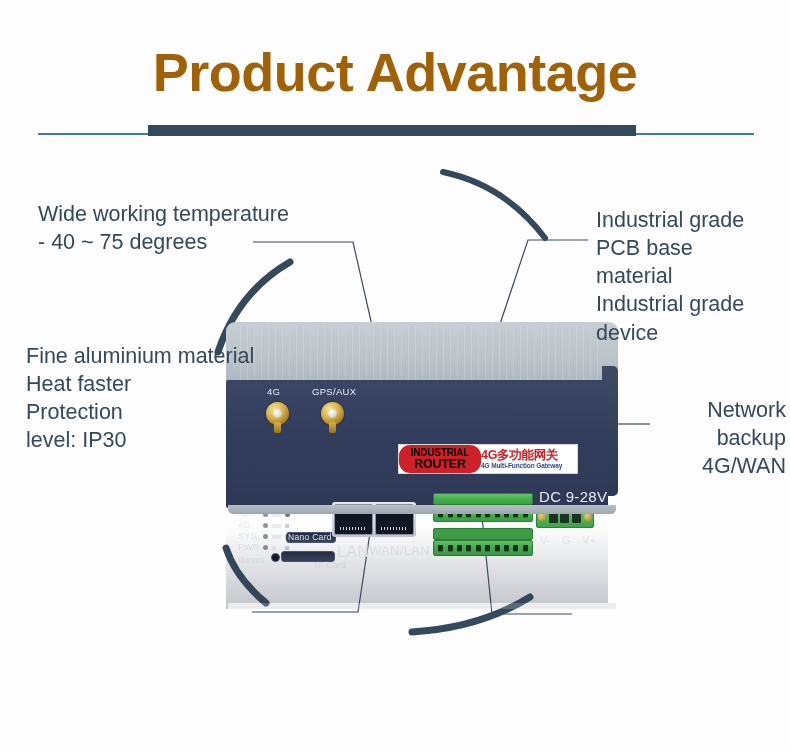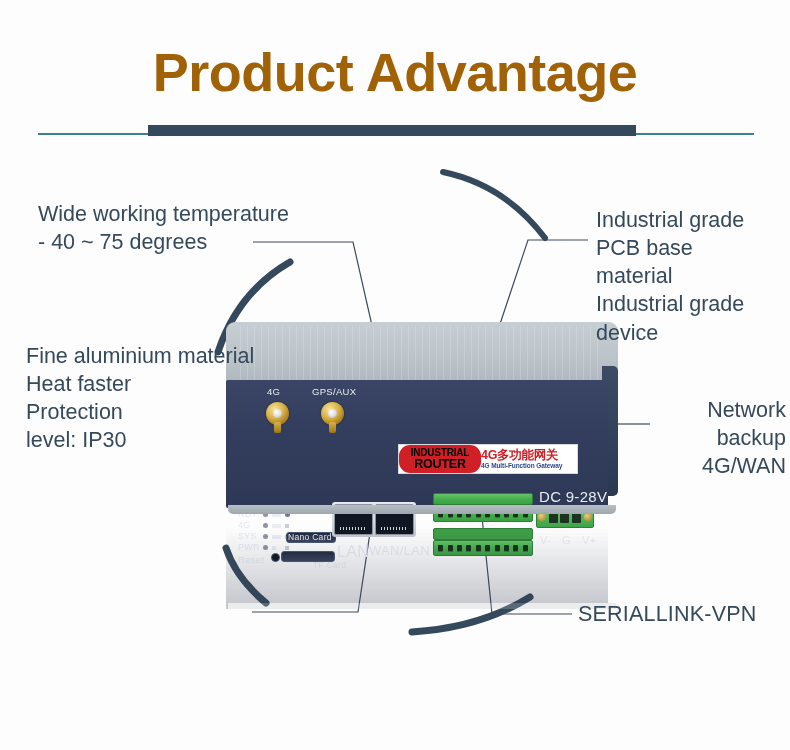--- a/index.html
+++ b/index.html
@@ -507,15 +507,14 @@
 Protection
 level: IP30</div>
   <div class="callout" id="txt-pcb">Industrial grade
 PCB base
 material
 Industrial grade
 device</div>
   <div class="callout" id="txt-backup">Network
 backup
 4G/WAN</div>
-  <div id="txt-vpn">SERIALLINK-VPN</div>
 
 </div>
 
 </body></html>

